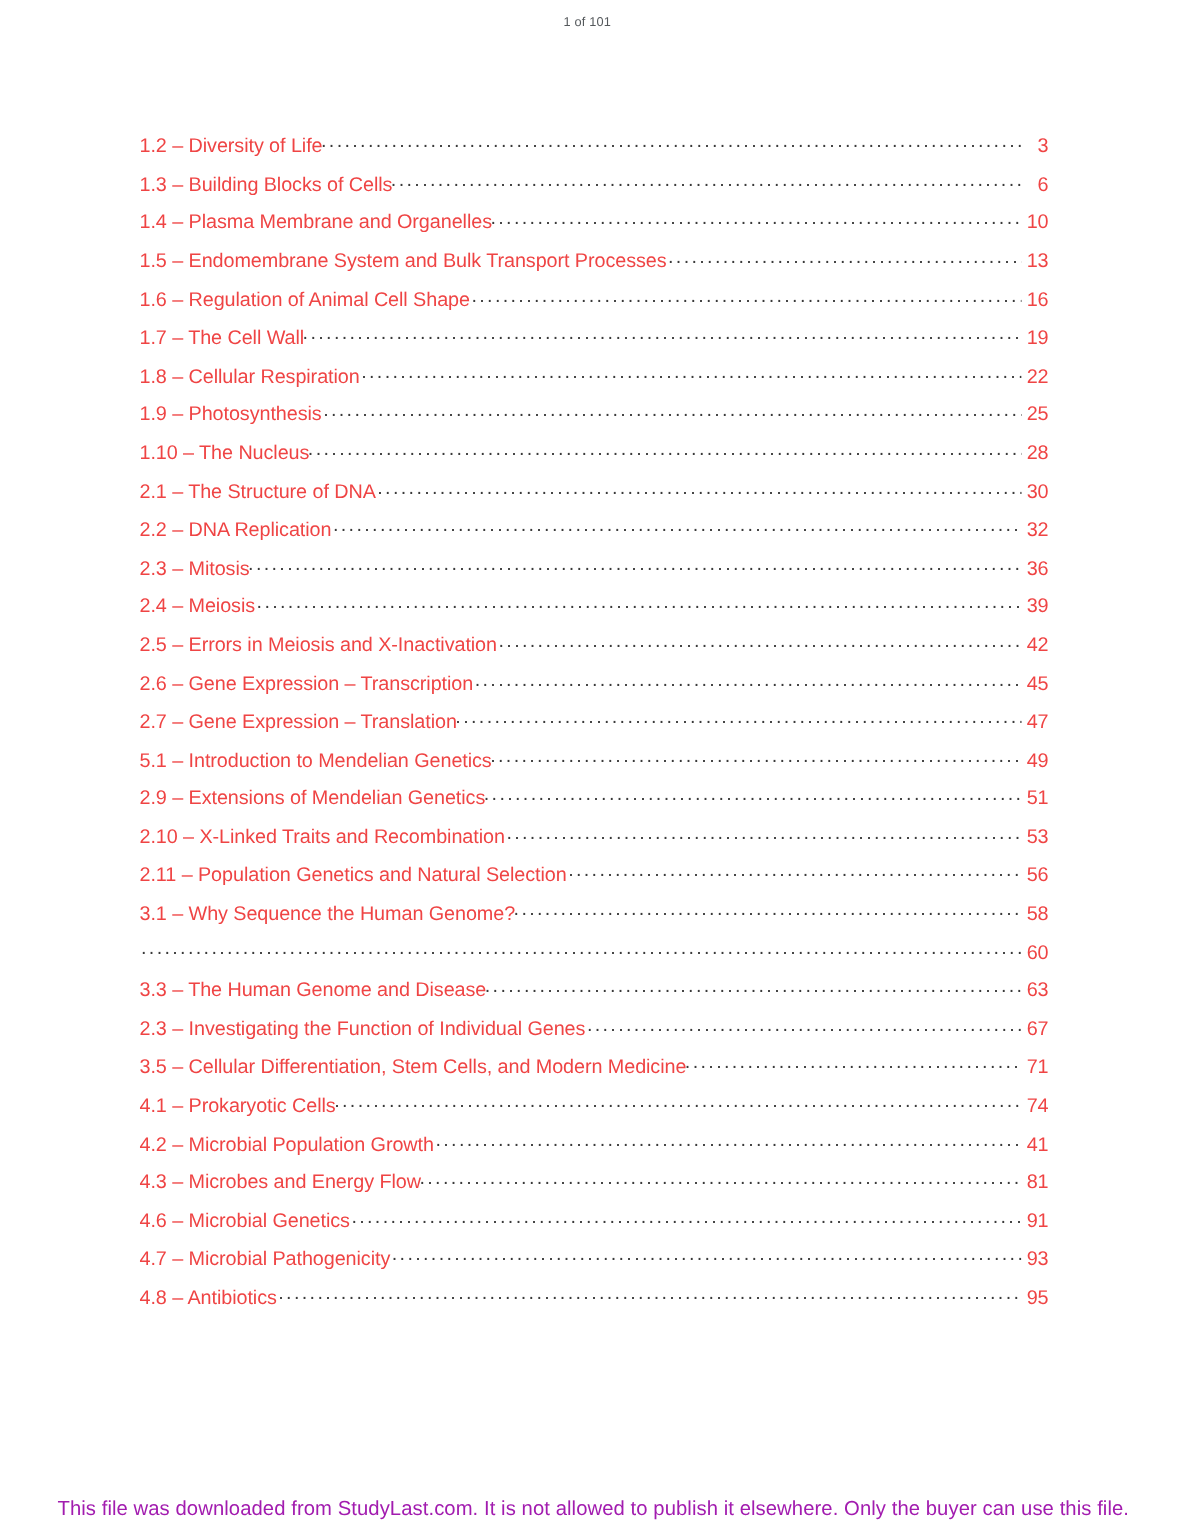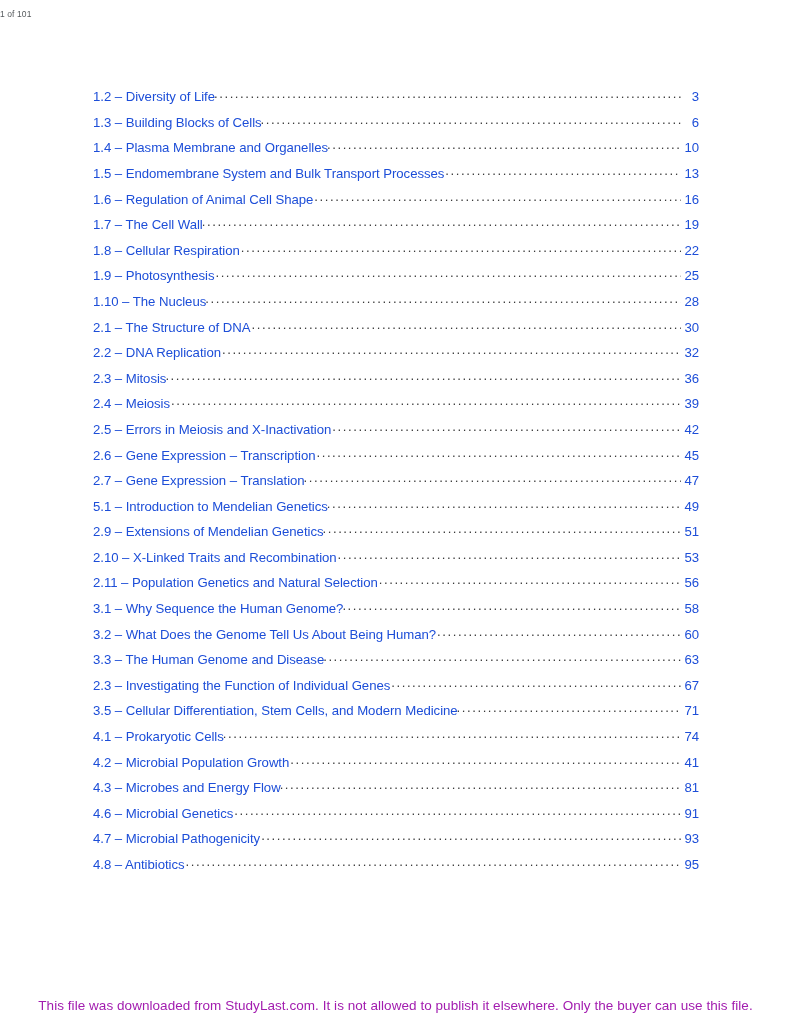--- a/index.html
+++ b/index.html
@@ -17,21 +17,21 @@
     -webkit-font-smoothing: antialiased;
   }
 
   
   .page-header {
     position: absolute;
     top: 6px;
     left: 0;
     right: 8px;
     height: 16px;
-    text-align: left;
+    text-align: center;
     font-size: 8.5px;
     line-height: 16px;
     color: #55595c;
     letter-spacing: 0.1px;
   }
 
   
   .doc-body {
     position: absolute;
     top: 88px;
@@ -42,21 +42,21 @@
   .toc-list {
     display: block;
   }
 
   .toc-entry {
     display: flex;
     align-items: baseline;
     width: 100%;
     height: 25.6px;
     font-size: 13.2px;
-    color: #1d4ed8;
+    color: #ef4444;
     white-space: nowrap;
     overflow: hidden;
   }
 
   .toc-title {
     flex: 0 0 auto;
     letter-spacing: -0.05px;
   }
 
   .toc-leader {
@@ -210,21 +210,20 @@
         <span class="toc-title">2.11 – Population Genetics and Natural Selection</span>
         <span class="toc-leader"></span>
         <span class="toc-page">56</span>
       </div>
       <div class="toc-entry tight">
         <span class="toc-title">3.1 – Why Sequence the Human Genome?</span>
         <span class="toc-leader"></span>
         <span class="toc-page">58</span>
       </div>
       <div class="toc-entry">
-        <span class="toc-title">3.2 – What Does the Genome Tell Us About Being Human?</span>
         <span class="toc-leader"></span>
         <span class="toc-page">60</span>
       </div>
       <div class="toc-entry tight">
         <span class="toc-title">3.3 – The Human Genome and Disease</span>
         <span class="toc-leader"></span>
         <span class="toc-page">63</span>
       </div>
       <div class="toc-entry">
         <span class="toc-title">2.3 – Investigating the Function of Individual Genes</span>

